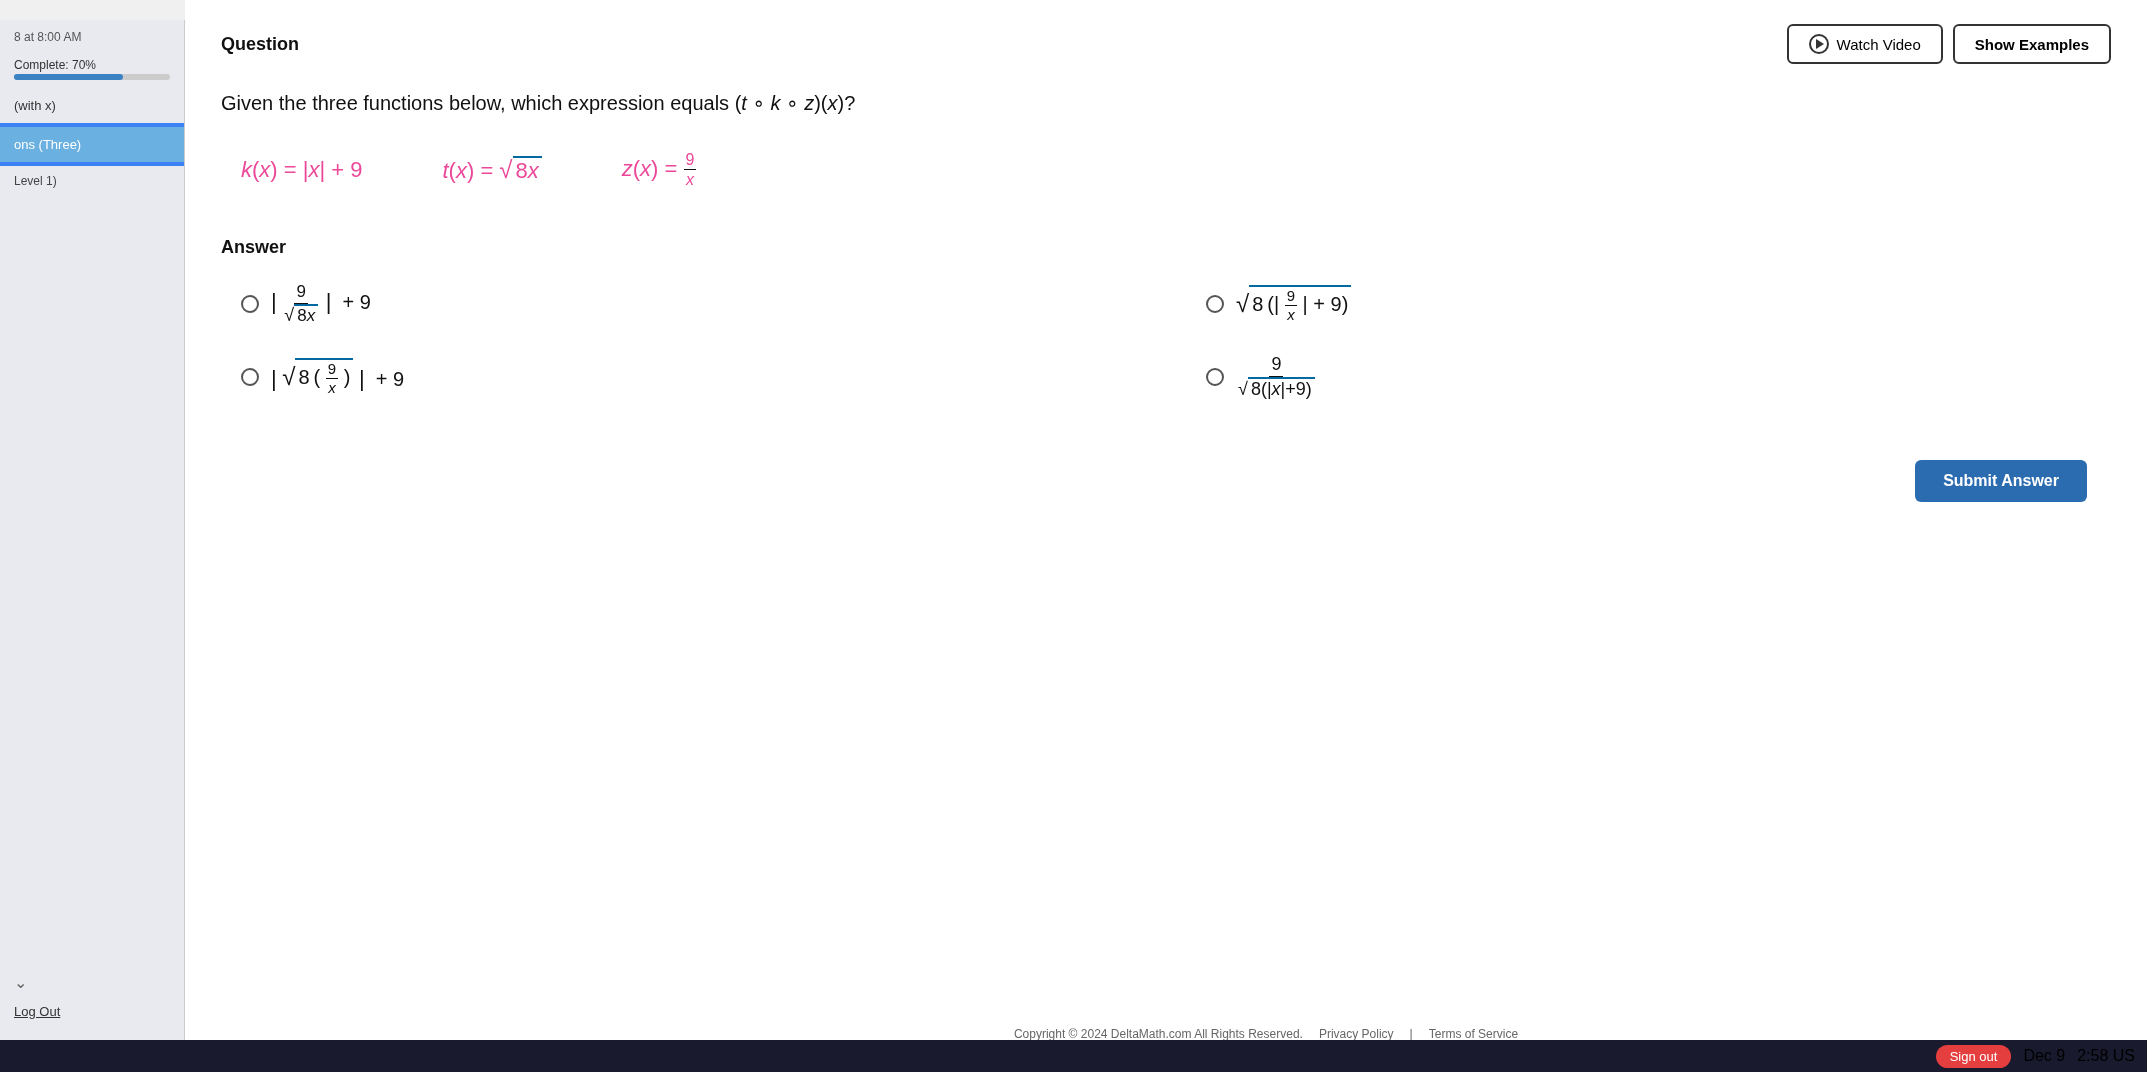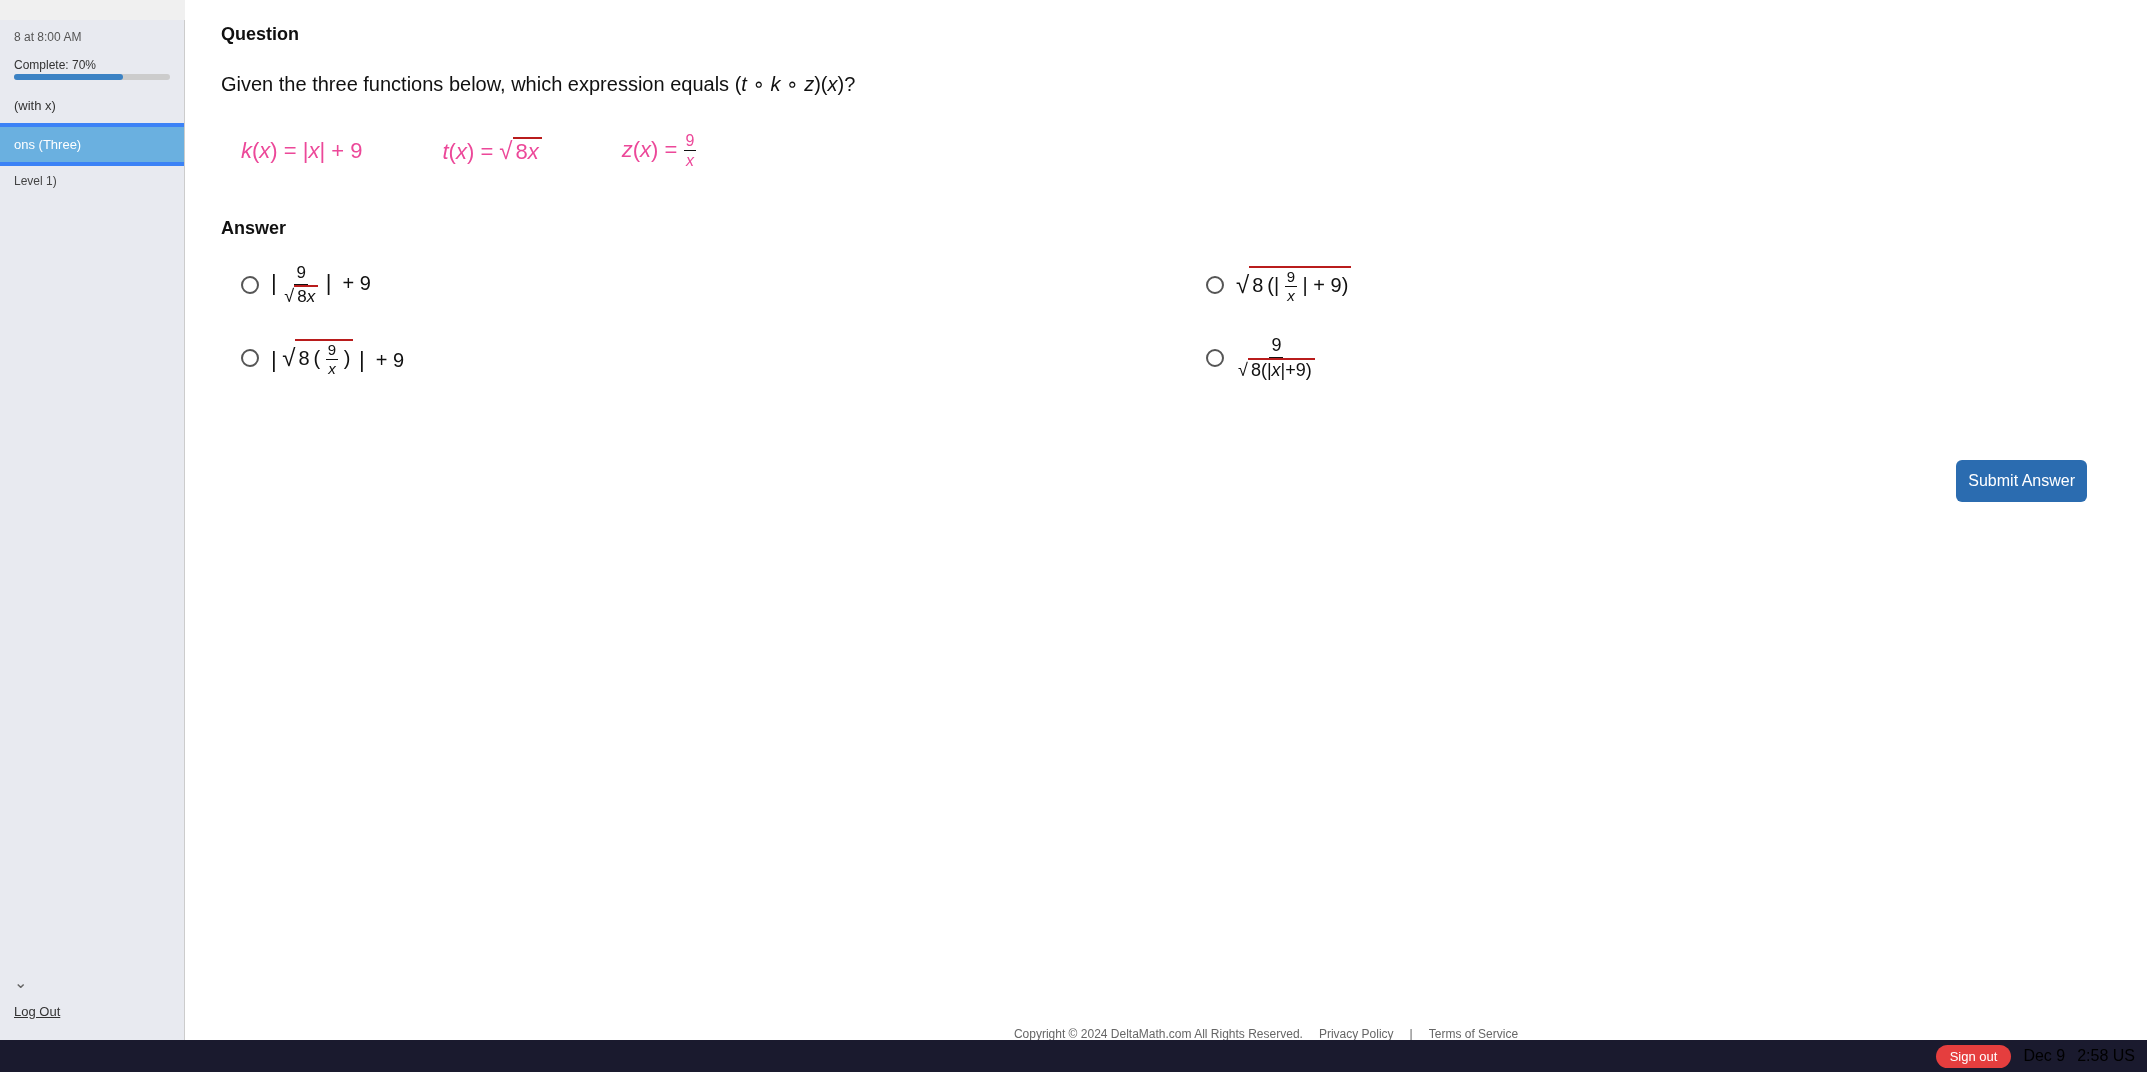--- a/index.html
+++ b/index.html
@@ -203,24 +203,24 @@
       font-size: 20px;
       color: #111;
     }
 
     
     .submit-btn {
       background: #2b6cb0;
       color: white;
       border: none;
       border-radius: 6px;
-      padding: 12px 12px;
+      padding: 12px 28px;
       font-size: 16px;
       cursor: pointer;
-      font-weight: 400;
+      font-weight: 700;
       position: absolute;
       right: 60px;
       top: 460px;
     }
 
     
     .footer {
       position: absolute;
       bottom: 31px;
       left: 200px;
@@ -283,21 +283,21 @@
       display: inline-flex;
       align-items: center;
       position: relative;
     }
     .sqrt-symbol {
       font-size: 24px;
       line-height: 1;
       margin-right: 0px;
     }
     .sqrt-content {
-      border-top: 2px solid #b91c1c;
+      border-top: 2px solid #0369a1;
       padding: 0 3px;
       display: inline-block;
     }
   </style>
 </head>
 <body>
 
 <div class="sidebar">
   <div class="sidebar-schedule">8 at 8:00 AM</div>
   <div class="sidebar-progress-label">Complete: 70%</div>
@@ -310,20 +310,27 @@
   <div class="sidebar-chevron">⌄</div>
   <div class="sidebar-bottom">
     <span class="log-out-link">Log Out</span>
   </div>
 </div>
 
 <div class="main-content">
 
   <div class="header-row">
     <span class="question-label">Question</span>
+    <div class="header-buttons">
+      <button class="btn-watch-video">
+        <span class="play-circle"></span>
+        <span>Watch Video</span>
+      </button>
+      <button class="btn-show-examples">Show Examples</button>
+    </div>
   </div>
 
   <div class="question-text">
     Given the three functions below, which expression equals (<i>t</i> ∘ <i>k</i> ∘ <i>z</i>)(<i>x</i>)?
   </div>
 
   <div class="functions-row">
     <div class="function-item">
       <i>k</i>(<i>x</i>) = |<i>x</i>| + 9
     </div>

